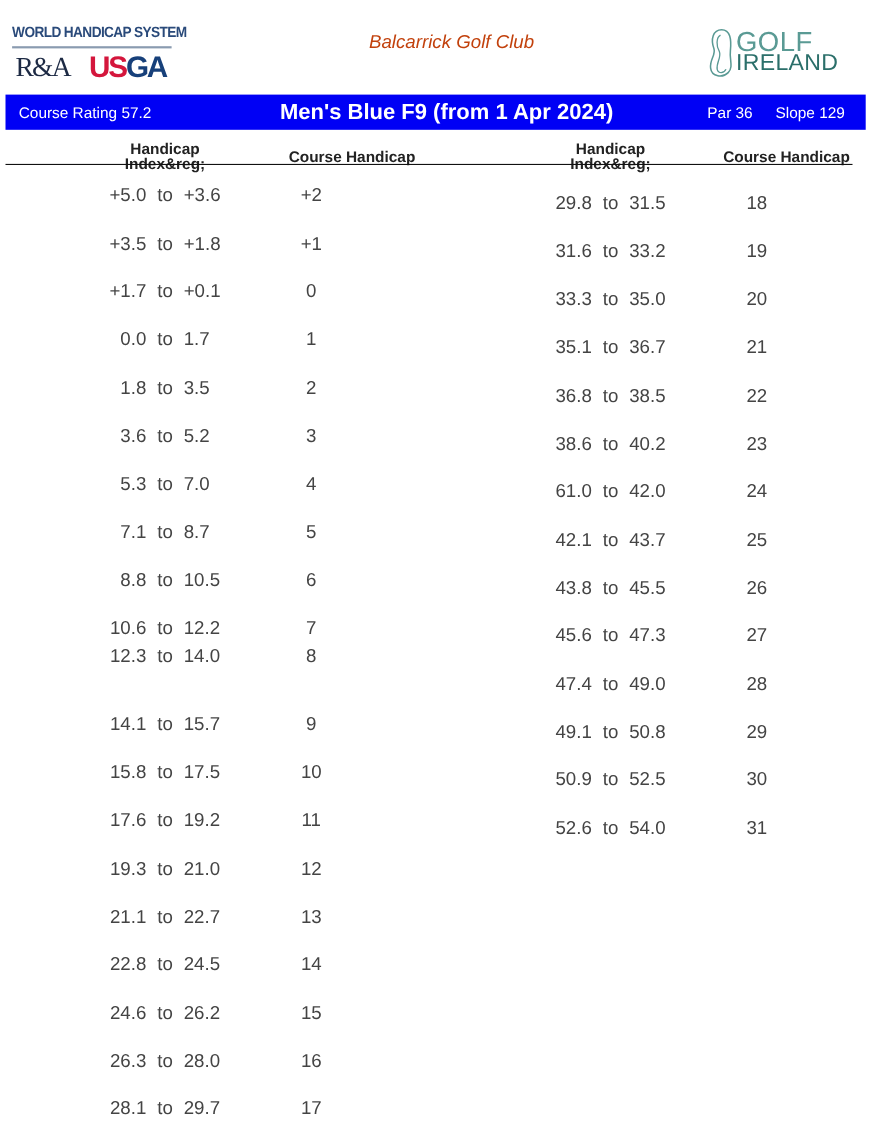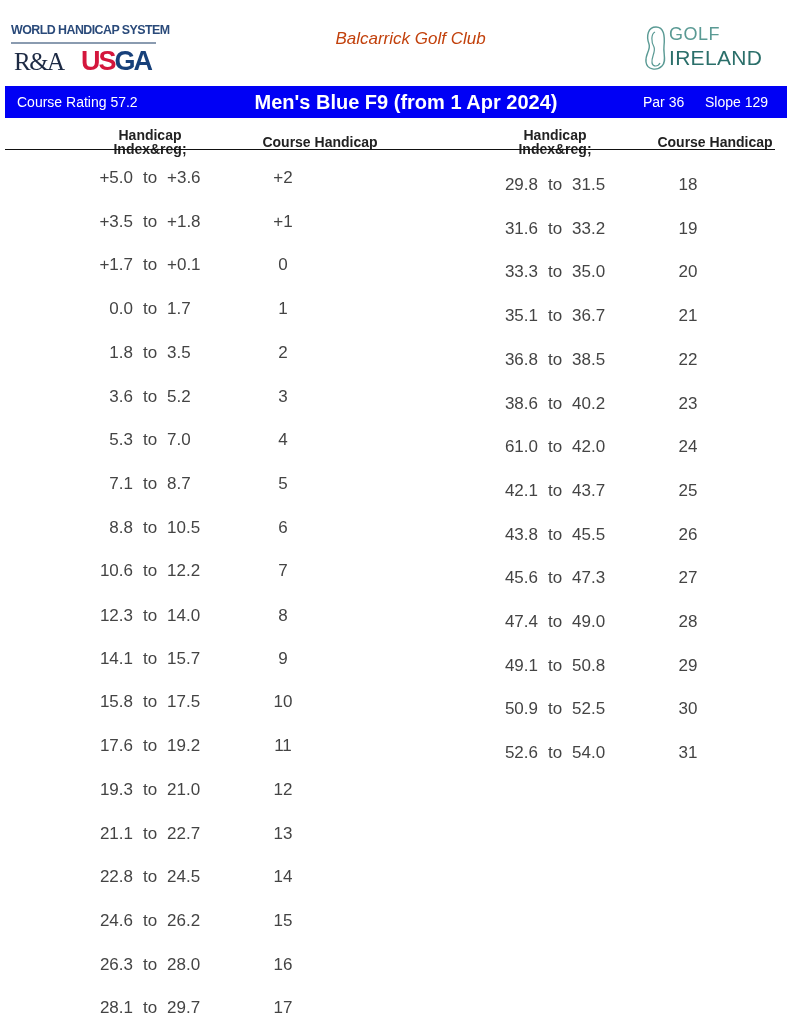--- a/index.html
+++ b/index.html
@@ -20,21 +20,21 @@
     .usga .ga { color: #17407a; }
 
     .title { position: absolute; left: 0; top: 10px; width: 797px; text-align: center;
              font-weight: bold; font-size: 29px; color: #111; letter-spacing: 0.2px; }
     .title span { position: relative; left: 20px; }
     .club { position: absolute; left: 0; top: 29px; width: 797px; text-align: center;
             font-style: italic; font-size: 17px; color: #c2410c; }
     .club span { position: relative; left: 12px; }
 
     .gi { position: absolute; left: 643px; top: 24px; width: 140px; height: 50px; }
-    .gi .golf { position: absolute; left: 26px; top: 0; font-size: 18px; color: #5a9a94; letter-spacing: 0.5px; }
+    .gi .golf { position: absolute; left: 26px; top: 0; font-size: 25px; color: #5a9a94; letter-spacing: 0.5px; }
     .gi .ireland { position: absolute; left: 26px; top: 22px; font-size: 21px; color: #2b6f6a; letter-spacing: 0.3px; }
     .gi svg { position: absolute; left: 0; top: 0; }
 
     
     .bar { position: absolute; left: 5px; top: 86px; width: 782px; height: 32px; background: #0000f5;
            color: #fff; }
     .bar .rating { position: absolute; left: 12px; top: 8px; font-size: 14px; }
     .bar .tee { position: absolute; left: 0; width: 100%; top: 5px; text-align: center; font-weight: bold; font-size: 20px; }
     .bar .tee span { position: relative; left: 10px; }
     .bar .par { position: absolute; left: 638px; top: 8px; font-size: 14px; }
@@ -147,21 +147,21 @@
       <span class="to">to</span>
       <span class="hi">10.5</span>
       <span class="ch">6</span>
     </div>
     <div class="row" style="left: 63px; top: 561.3px; width: 260px;">
       <span class="lo">10.6</span>
       <span class="to">to</span>
       <span class="hi">12.2</span>
       <span class="ch">7</span>
     </div>
-    <div class="row" style="left: 63px; top: 606px; width: 260px;">
+    <div class="row" style="left: 63px; top: 587px; width: 260px;">
       <span class="lo">12.3</span>
       <span class="to">to</span>
       <span class="hi">14.0</span>
       <span class="ch">8</span>
     </div>
     <div class="row" style="left: 63px; top: 648.7px; width: 260px;">
       <span class="lo">14.1</span>
       <span class="to">to</span>
       <span class="hi">15.7</span>
       <span class="ch">9</span>

